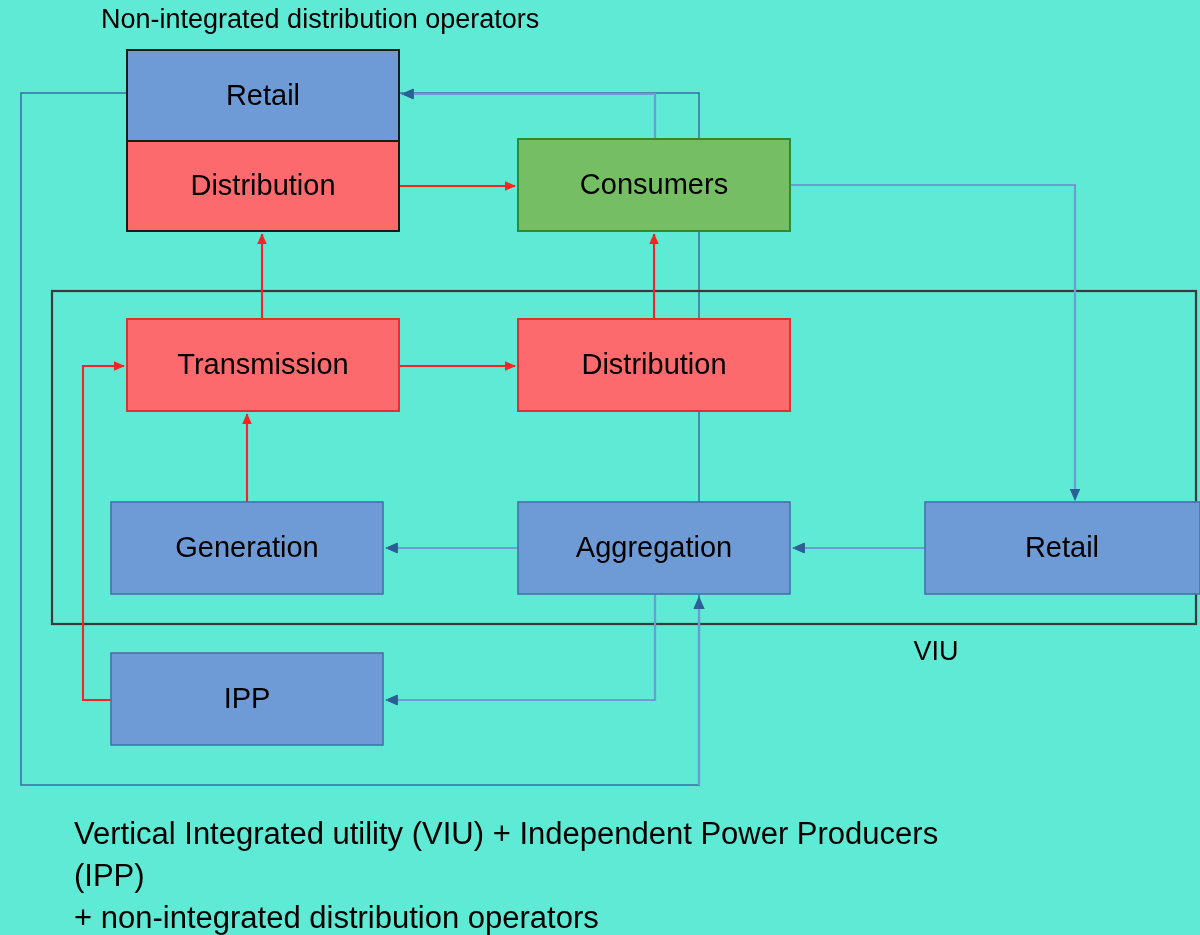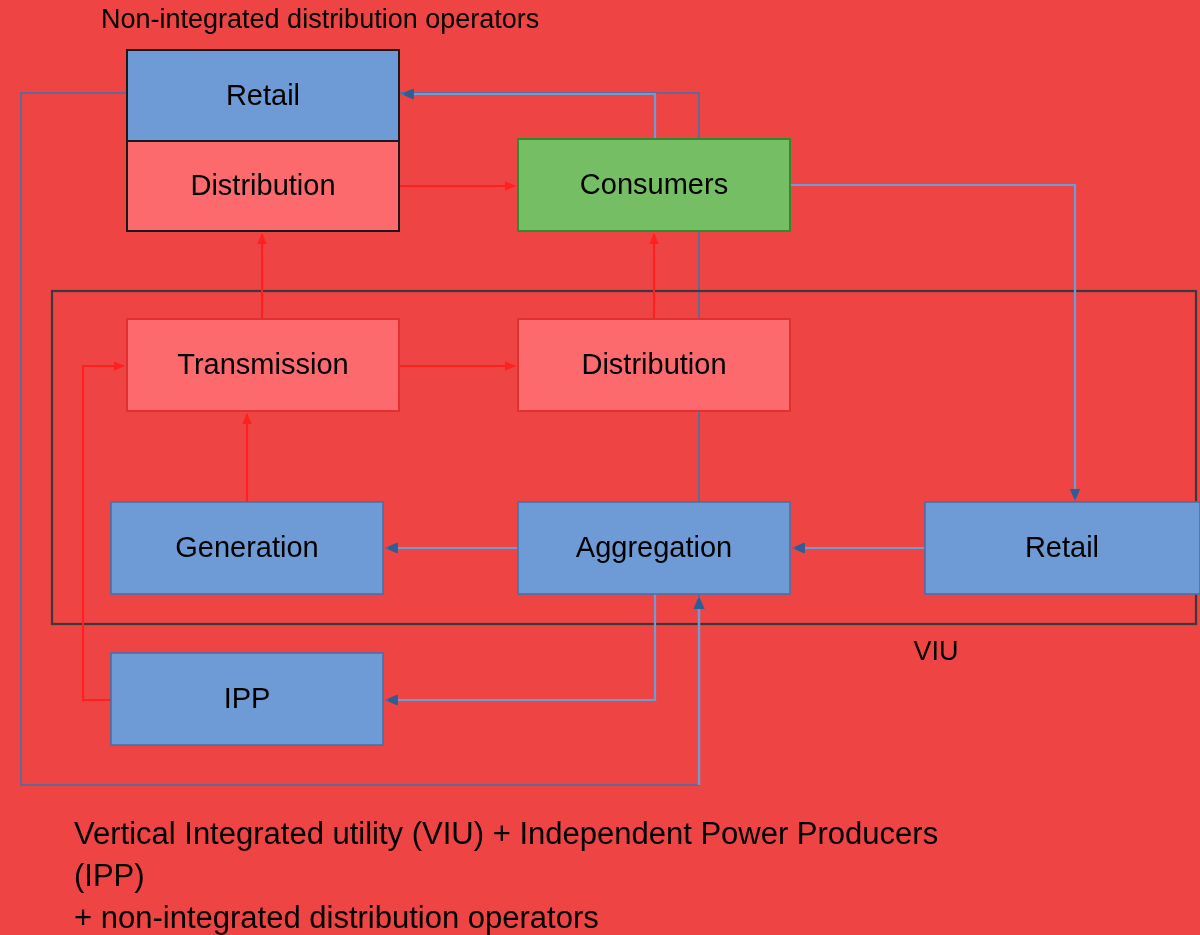--- a/index.html
+++ b/index.html
@@ -4,21 +4,21 @@
 <style>
   html, body {
     margin: 0;
     padding: 0;
     background: #ffffff;
   }
   #canvas {
     position: relative;
     width: 1200px;
     height: 935px;
-    background: #ef4444;
+    background: #5eead4;
     font-family: "Liberation Sans", sans-serif;
     overflow: hidden;
   }
   svg.diagram {
     position: absolute;
     left: 0;
     top: 0;
     width: 1200px;
     height: 935px;
   }

